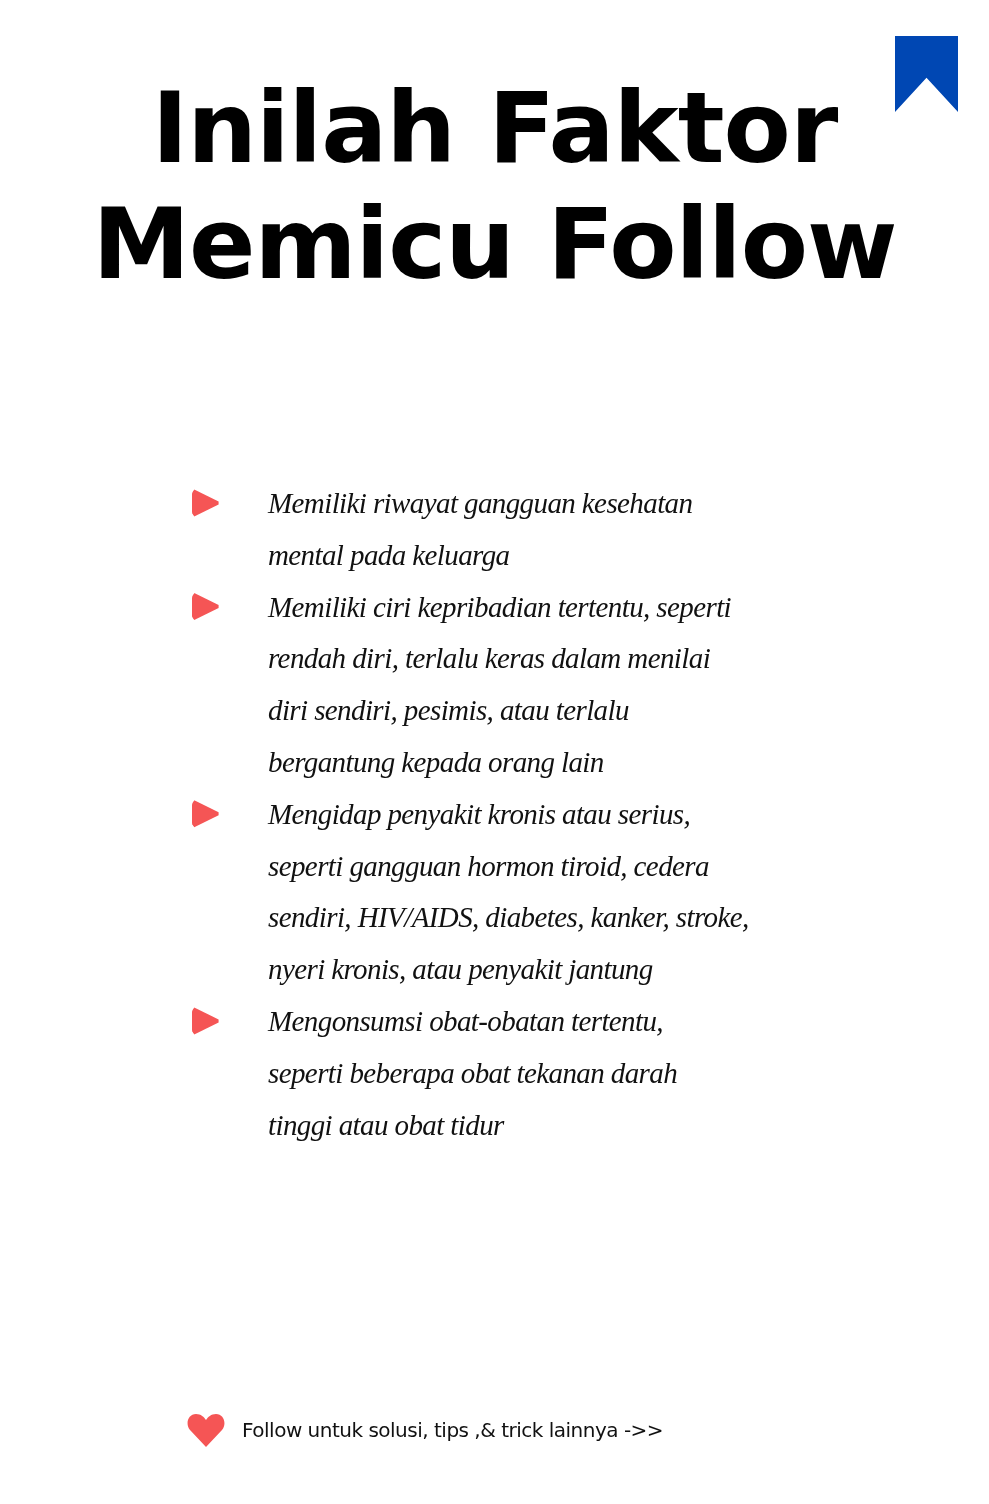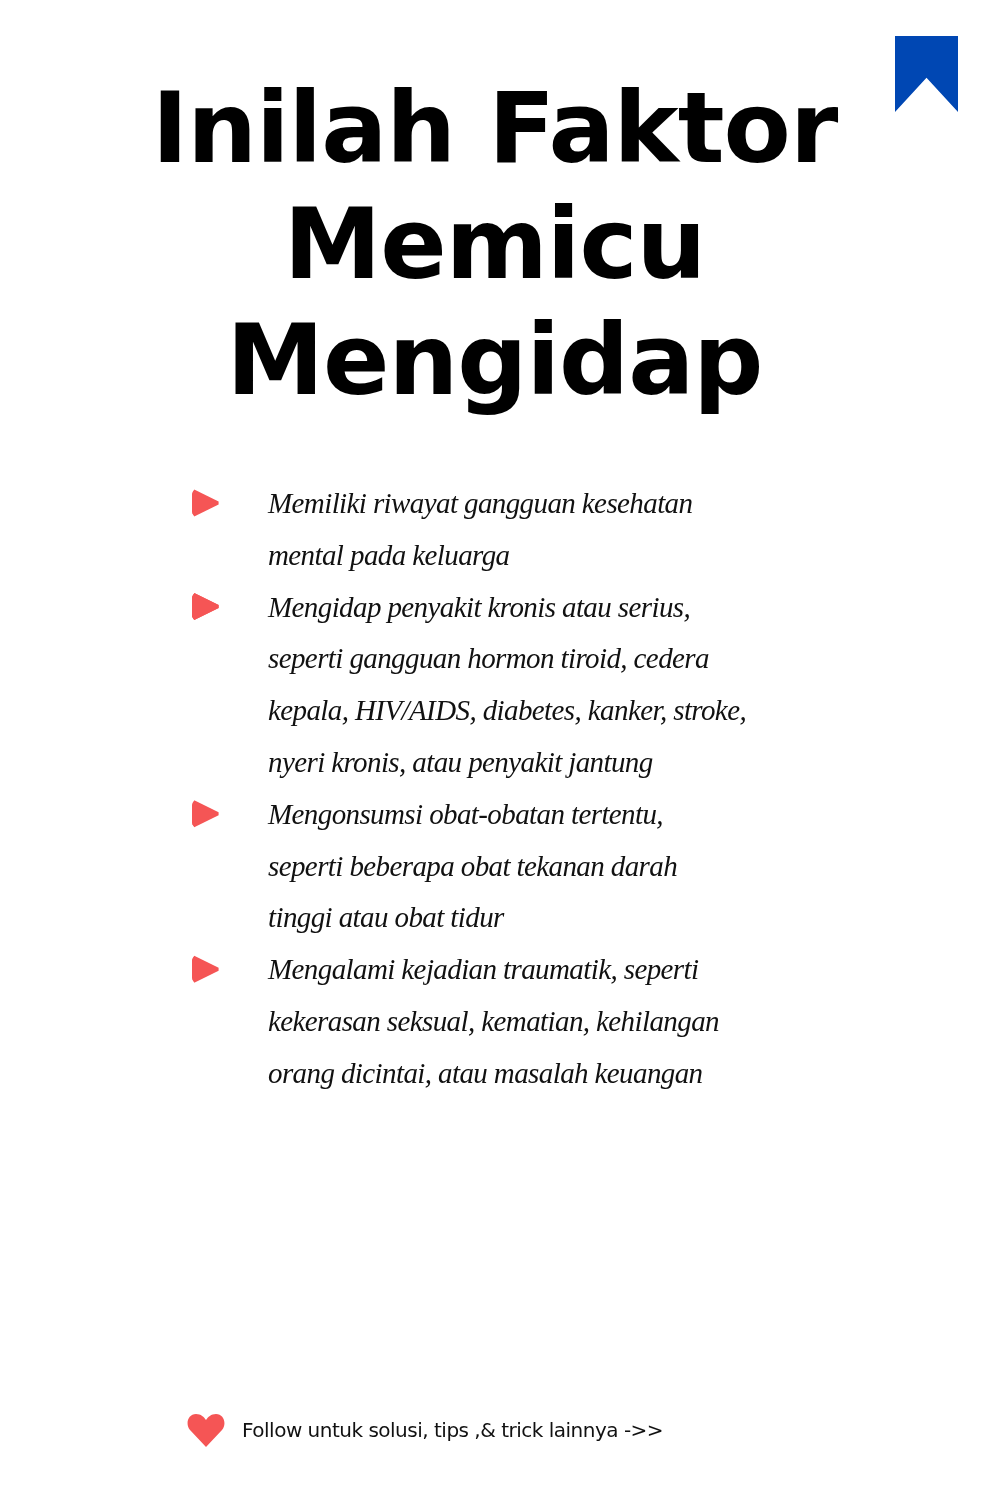--- a/index.html
+++ b/index.html
@@ -35,57 +35,55 @@
     .heart svg { width: 40px; height: 40px; display: block; }
     .footer-text { font-family: "DejaVu Sans", sans-serif; font-size: 20px; color: #111; letter-spacing: -0.5px; }
   </style>
 </head>
 <body>
 
 <div class="bookmark"></div>
 
 <h1 class="title">
   <span>Inilah Faktor</span>
-  <span>Memicu Mengidap</span>
+  <span>Memicu Follow</span>
 </h1>
 
 <ul class="list">
   <li class="item">
     <span class="bullet"></span>
     <div class="item-text">
       <div>Memiliki riwayat gangguan kesehatan</div>
       <div>mental pada keluarga</div>
     </div>
   </li>
   <li class="item">
     <span class="bullet"></span>
+    <div class="item-text">
+      <div>Memiliki ciri kepribadian tertentu, seperti</div>
+      <div>rendah diri, terlalu keras dalam menilai</div>
+      <div>diri sendiri, pesimis, atau terlalu</div>
+      <div>bergantung kepada orang lain</div>
+    </div>
   </li>
   <li class="item">
     <span class="bullet"></span>
     <div class="item-text">
       <div>Mengidap penyakit kronis atau serius,</div>
       <div>seperti gangguan hormon tiroid, cedera</div>
-      <div>kepala, HIV/AIDS, diabetes, kanker, stroke,</div>
+      <div>sendiri, HIV/AIDS, diabetes, kanker, stroke,</div>
       <div>nyeri kronis, atau penyakit jantung</div>
     </div>
   </li>
   <li class="item">
     <span class="bullet"></span>
     <div class="item-text">
       <div>Mengonsumsi obat-obatan tertentu,</div>
       <div>seperti beberapa obat tekanan darah</div>
       <div>tinggi atau obat tidur</div>
-    </div>
-  </li>
-  <li class="item">
-    <span class="bullet"></span>
-    <div class="item-text">
-      <div>Mengalami kejadian traumatik, seperti</div>
-      <div>kekerasan seksual, kematian, kehilangan</div>
-      <div>orang dicintai, atau masalah keuangan</div>
     </div>
   </li>
 </ul>
 
 <div class="footer">
   <span class="heart">
     <svg viewBox="0 0 40 40">
         <path d="M20 37 L4 20 C-1 14 2 4 10 4 C15 4 18 7 20 10 C22 7 25 4 30 4 C38 4 41 14 36 20 Z" fill="#f55555"></path>
       </svg>
   </span>

